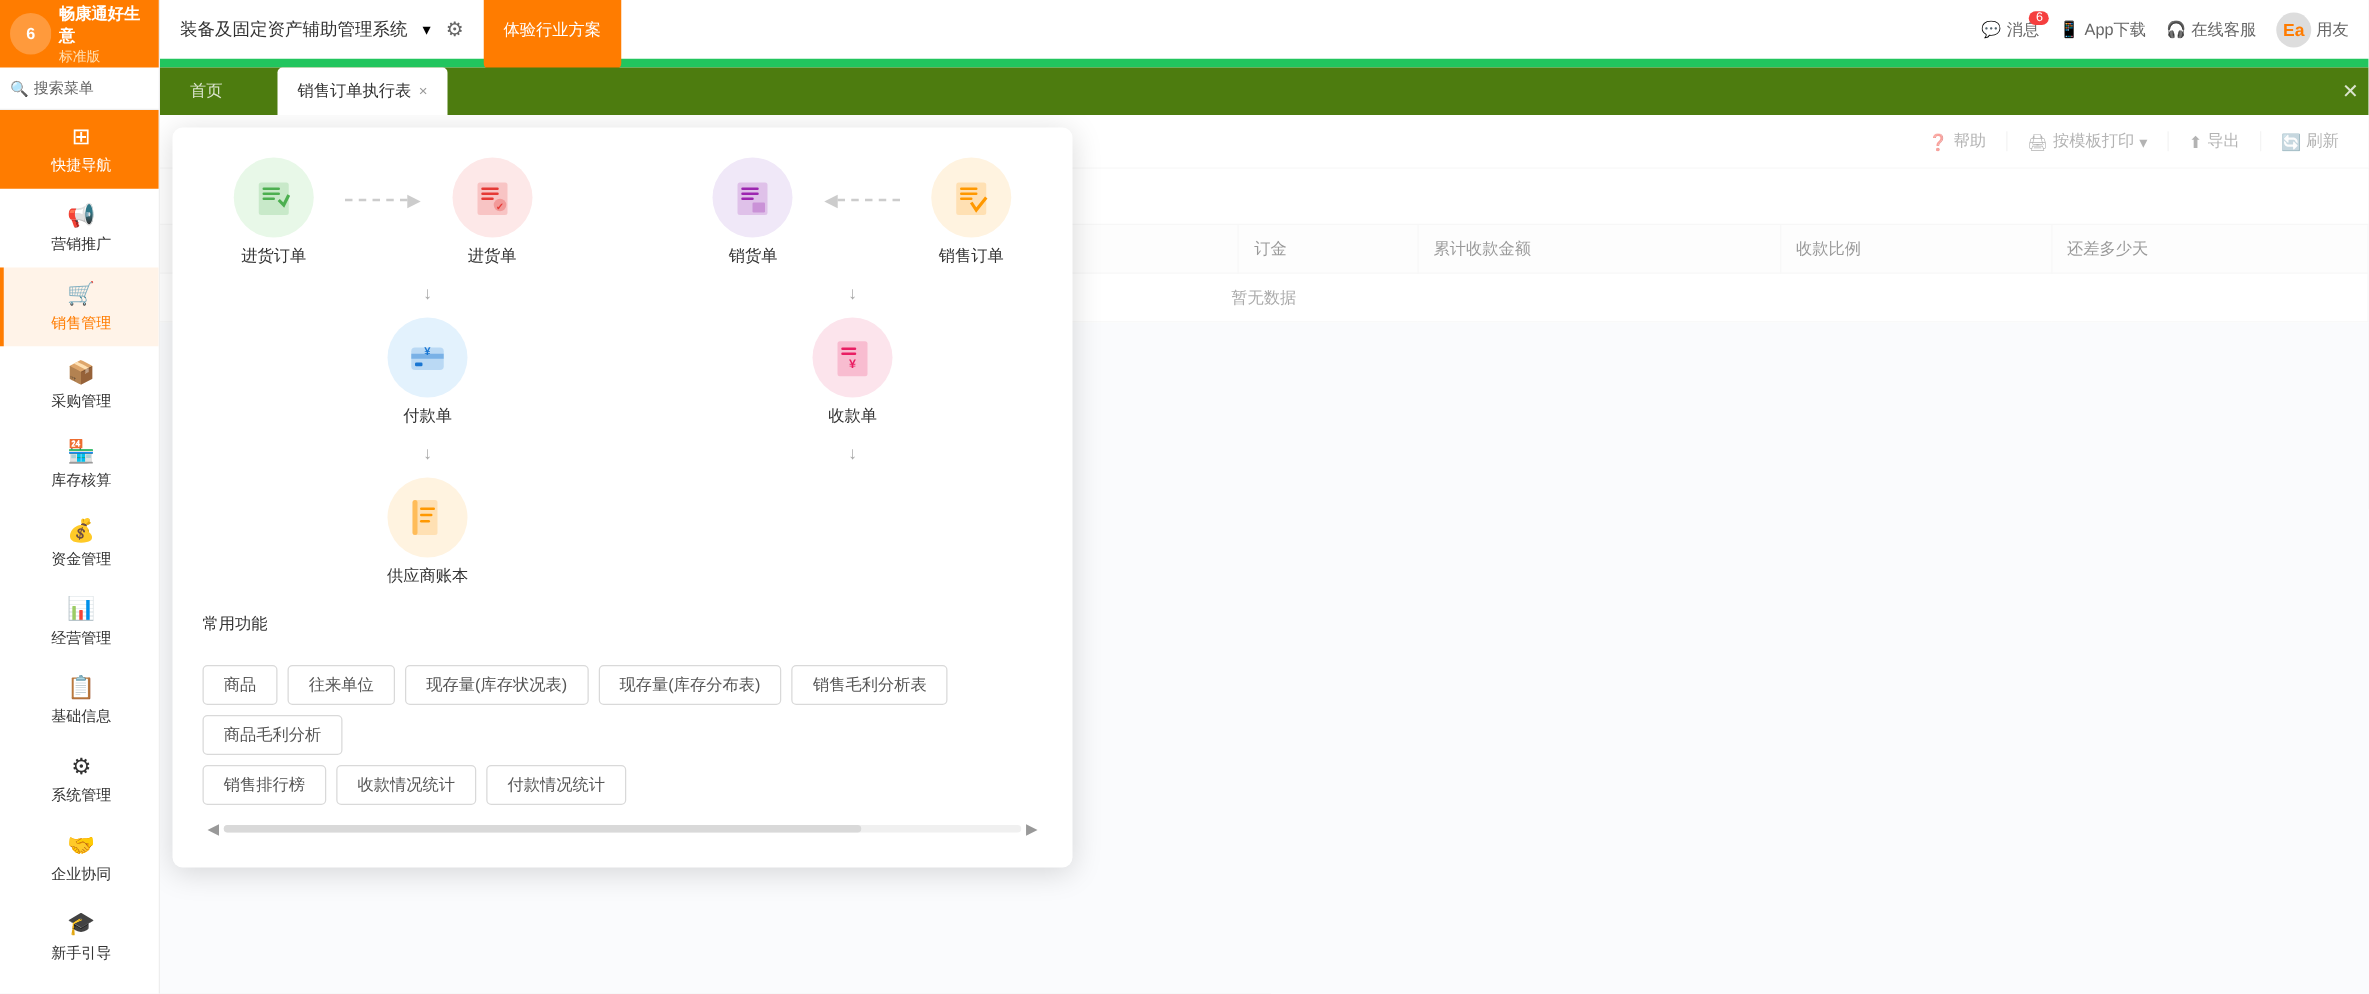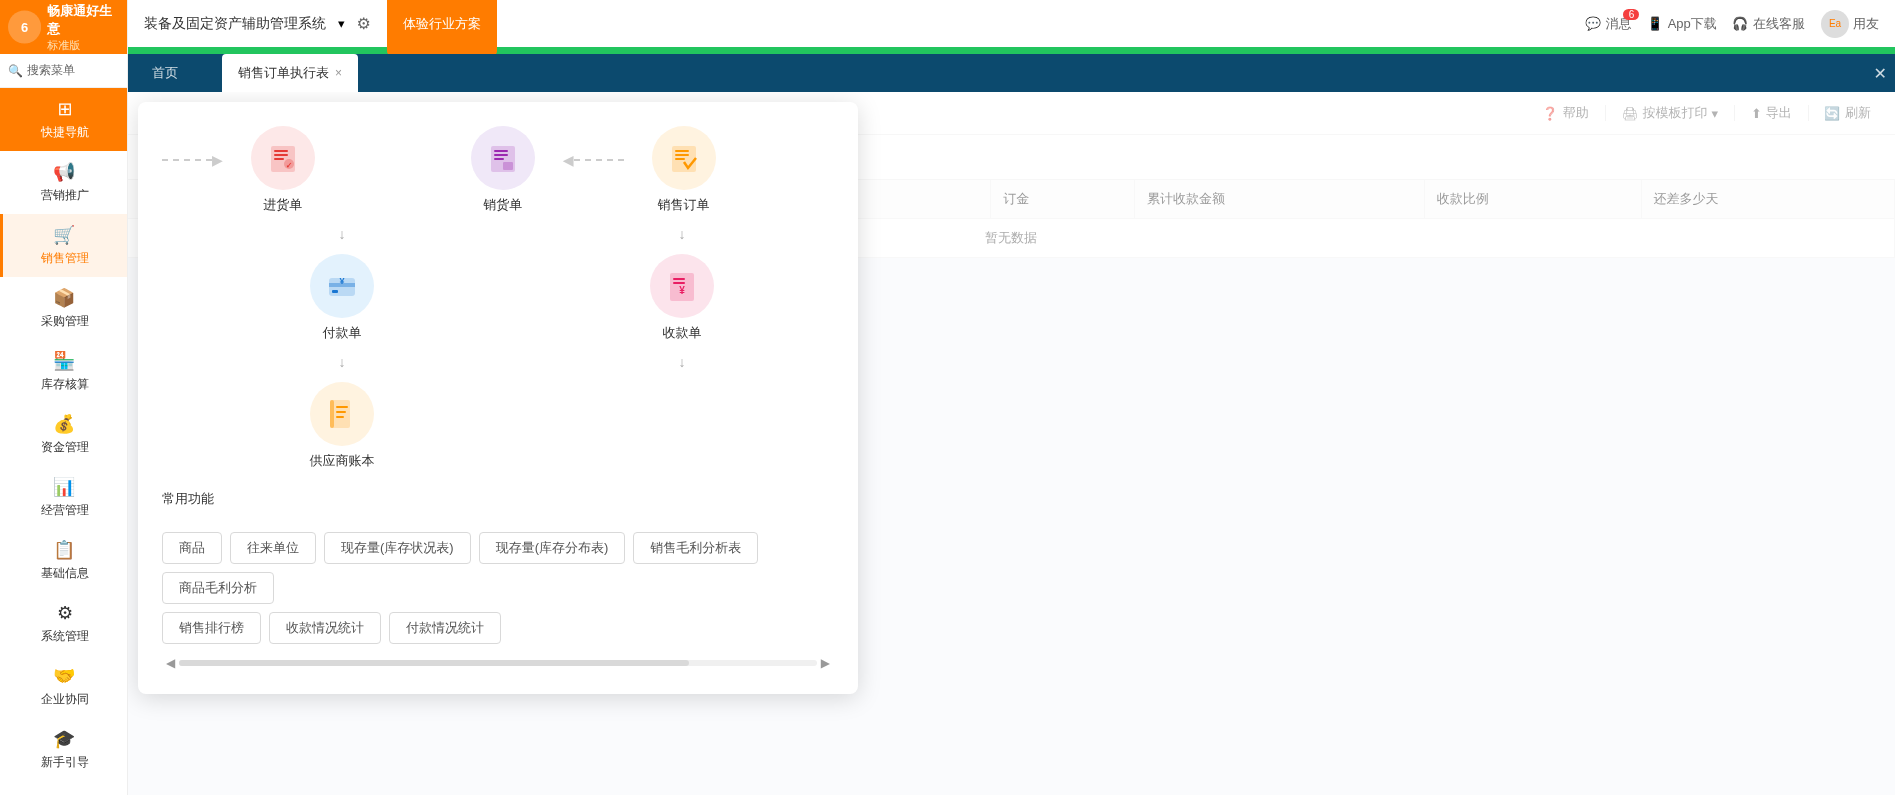--- a/index.html
+++ b/index.html
@@ -28,21 +28,21 @@
     .topbar-title { font-size: 14px; color: #333; font-weight: 500; }
     .topbar-dropdown { display: flex; align-items: center; gap: 4px; cursor: pointer; }
     .topbar-settings { color: #666; cursor: pointer; font-size: 16px; }
     .topbar-trial-btn { background: #ff7c00; color: #fff; border: none; border-radius: 4px; padding: 22px 16px; cursor: pointer; font-size: 13px; margin-left: 4px; }
     .topbar-right { margin-left: auto; display: flex; align-items: center; gap: 16px; }
     .topbar-right-item { display: flex; align-items: center; gap: 4px; color: #666; cursor: pointer; font-size: 13px; position: relative; }
     .badge { background: #f53f3f; color: #fff; font-size: 10px; border-radius: 8px; padding: 0 4px; min-width: 16px; text-align: center; position: absolute; top: -6px; right: -8px; }
     .avatar { width: 28px; height: 28px; border-radius: 50%; background: #ddd; display: flex; align-items: center; justify-content: center; font-size: 12px; color: #666; }
 
     
-    .tabs-bar { background: #0c4a6e; display: flex; align-items: center; height: 38px; padding: 0 8px; }
+    .tabs-bar { background: #4d7c0f; display: flex; align-items: center; height: 38px; padding: 0 8px; }
     .tab-item { padding: 0 16px; height: 38px; display: flex; align-items: center; gap: 6px; cursor: pointer; color: #fff; font-size: 13px; opacity: 0.8; }
     .tab-item.active { background: #fff; color: #333; border-radius: 4px 4px 0 0; opacity: 1; margin-left: 28px; }
     .tab-close { font-size: 12px; color: #999; cursor: pointer; }
     .tabs-close-all { margin-left: auto; color: #fff; opacity: 0.8; cursor: pointer; font-size: 16px; }
 
     
     .content { flex: 1; overflow: hidden; position: relative; background: #f5f7fa; }
 
     
     .content-toolbar { background: #fff; padding: 8px 16px; display: flex; align-items: center; gap: 8px; border-bottom: 1px solid #eee; flex-wrap: wrap; }
@@ -184,21 +184,21 @@
         <div class="topbar-right-item">
           <span>📱</span>
           <span>App下载</span>
         </div>
         <div class="topbar-right-item">
           <span>🎧</span>
           <span>在线客服</span>
         </div>
         <div class="topbar-right-item">
           <div class="avatar">
-            <span style="font-size:10px;color:#ff7c00;font-weight:normal;">Ea</span>
+            <span style="font-size:14px;color:#ff7c00;font-weight:bold;">Ea</span>
           </div>
           <span>用友</span>
         </div>
       </div>
     </div>
 
     <div class="tabs-bar">
       <div class="tab-item">
         <span>首页</span>
       </div>
@@ -275,20 +275,32 @@
         </table>
       </div>
 
       <div class="modal-overlay">
         <div class="modal">
 
           <div class="flow-diagram">
 
             <div class="flow-row">
 
+              <div class="flow-node">
+                <div class="flow-circle green">
+                  <svg width="32" height="32" viewBox="0 0 32 32">
+                    <rect x="4" y="4" width="24" height="26" rx="2" fill="#4caf50" opacity="0.2"></rect>
+                    <rect x="7" y="8" width="14" height="2" rx="1" fill="#4caf50"></rect>
+                    <rect x="7" y="12" width="14" height="2" rx="1" fill="#4caf50"></rect>
+                    <rect x="7" y="16" width="10" height="2" rx="1" fill="#4caf50"></rect>
+                    <polyline points="20,18 24,22 28,14" stroke="#4caf50" stroke-width="2.5" fill="none"></polyline>
+                  </svg>
+                </div>
+                <span class="flow-label">进货订单</span>
+              </div>
 
               <div style="display:flex;align-items:center;padding-bottom:20px;">
                 <div style="width:50px;border-top:2px dashed #ccc;"></div>
                 <div style="color:#ccc;font-size:14px;">▶</div>
               </div>
 
               <div class="flow-node">
                 <div class="flow-circle red">
                   <svg width="32" height="32" viewBox="0 0 32 32">
                     <rect x="4" y="4" width="24" height="26" rx="2" fill="#e53935" opacity="0.2"></rect>

